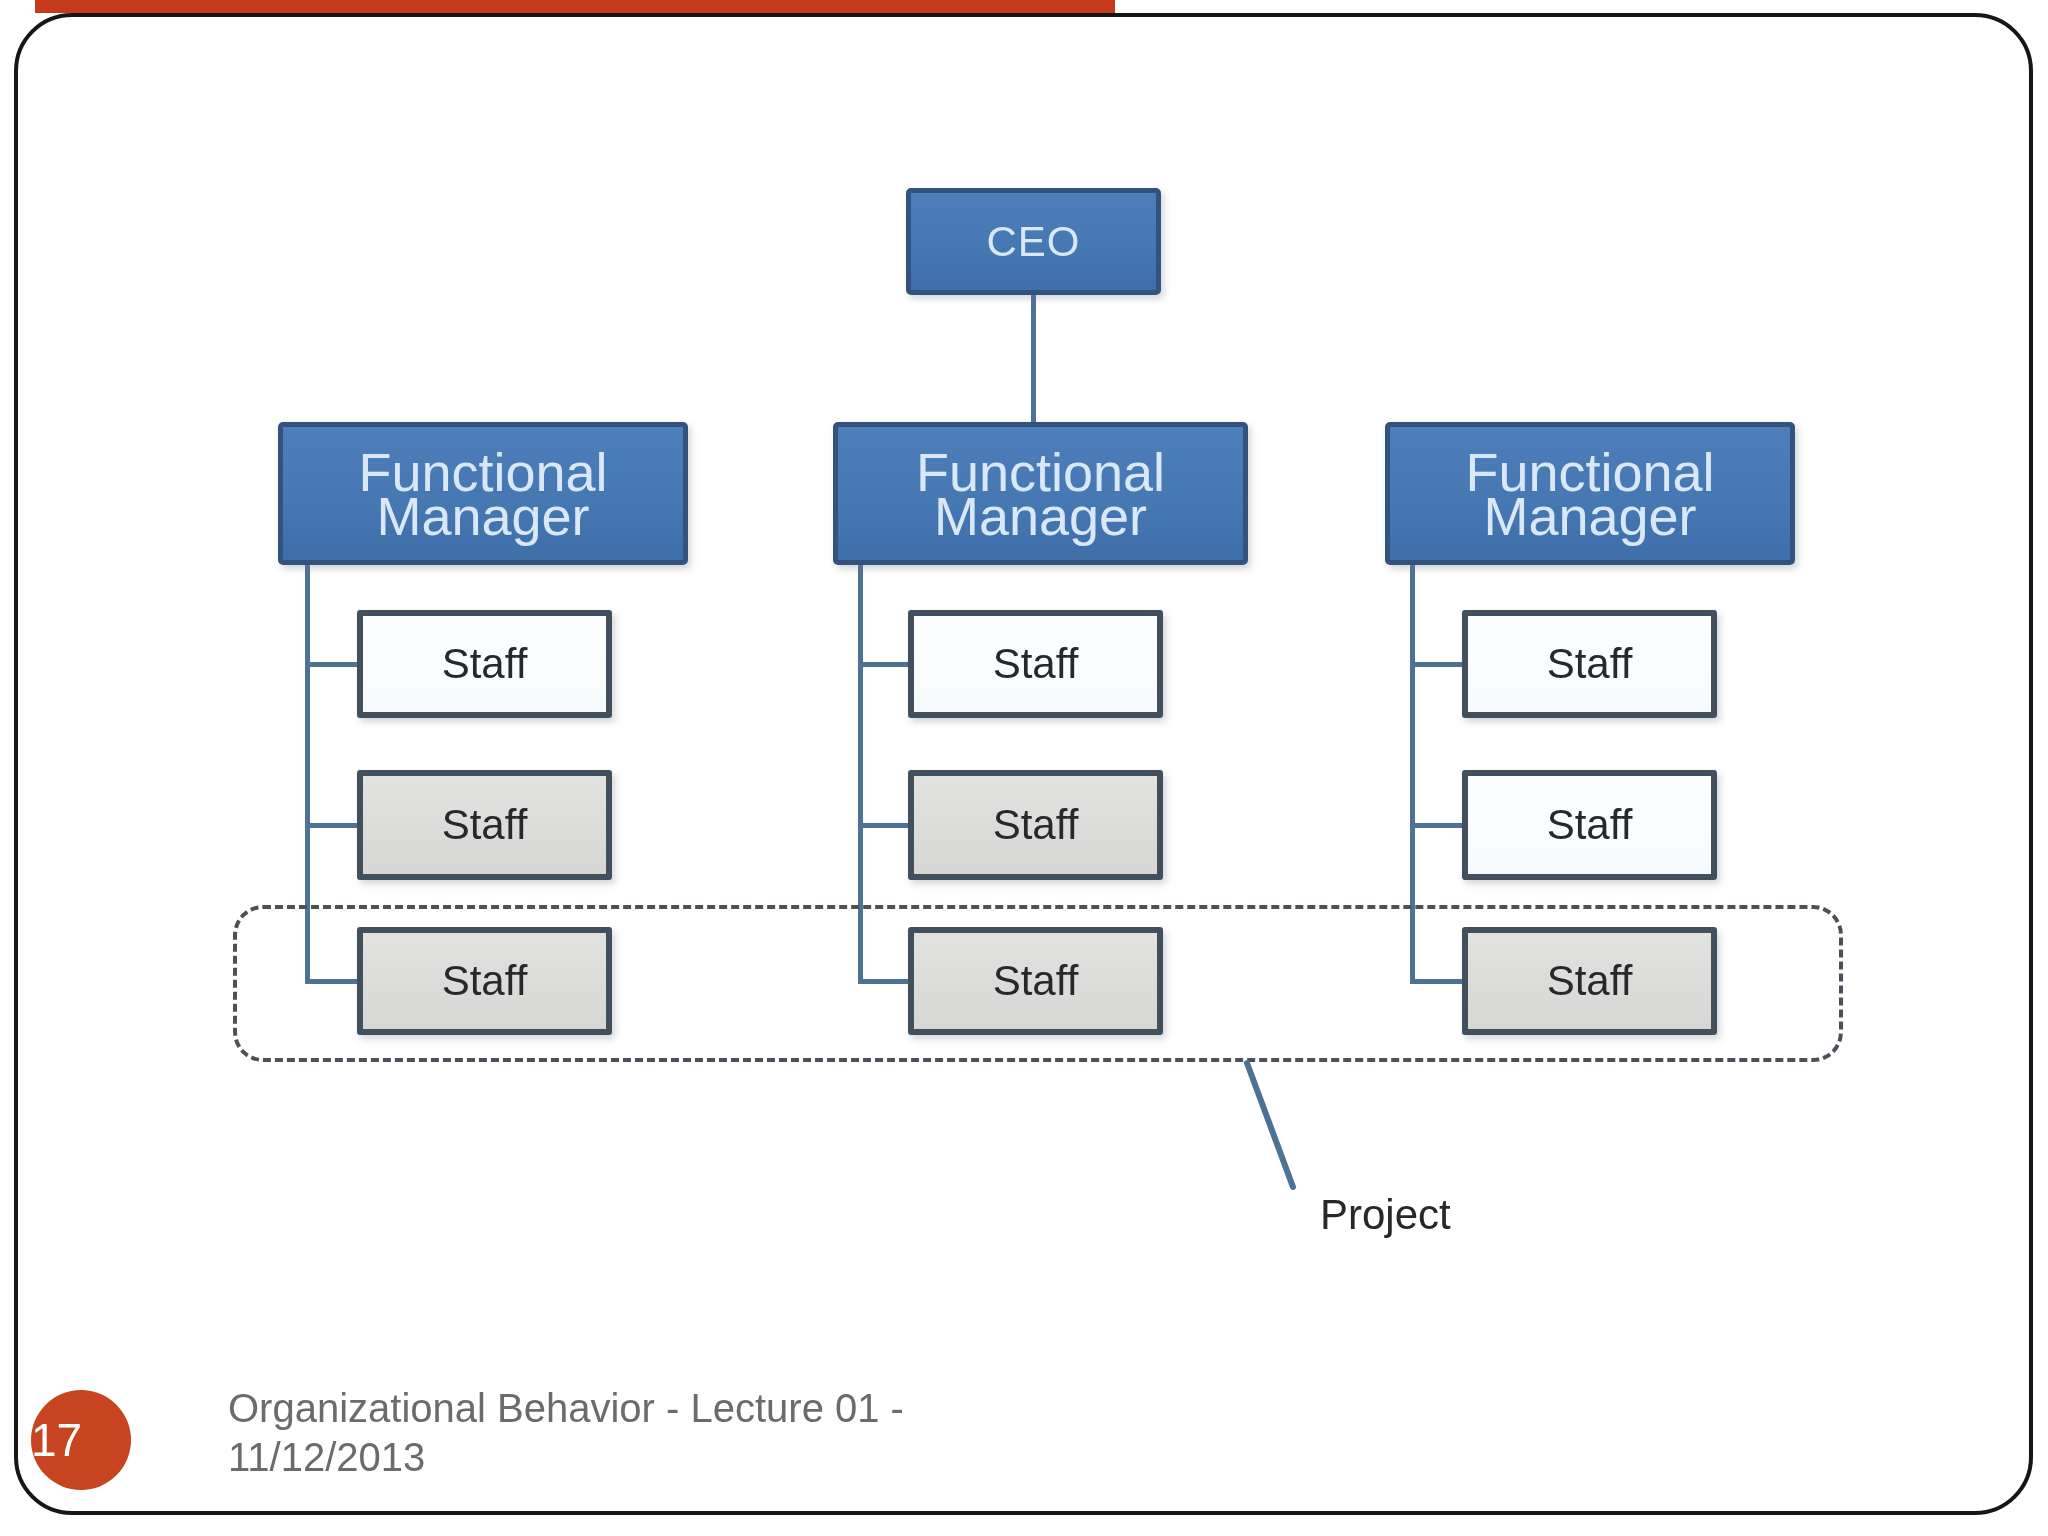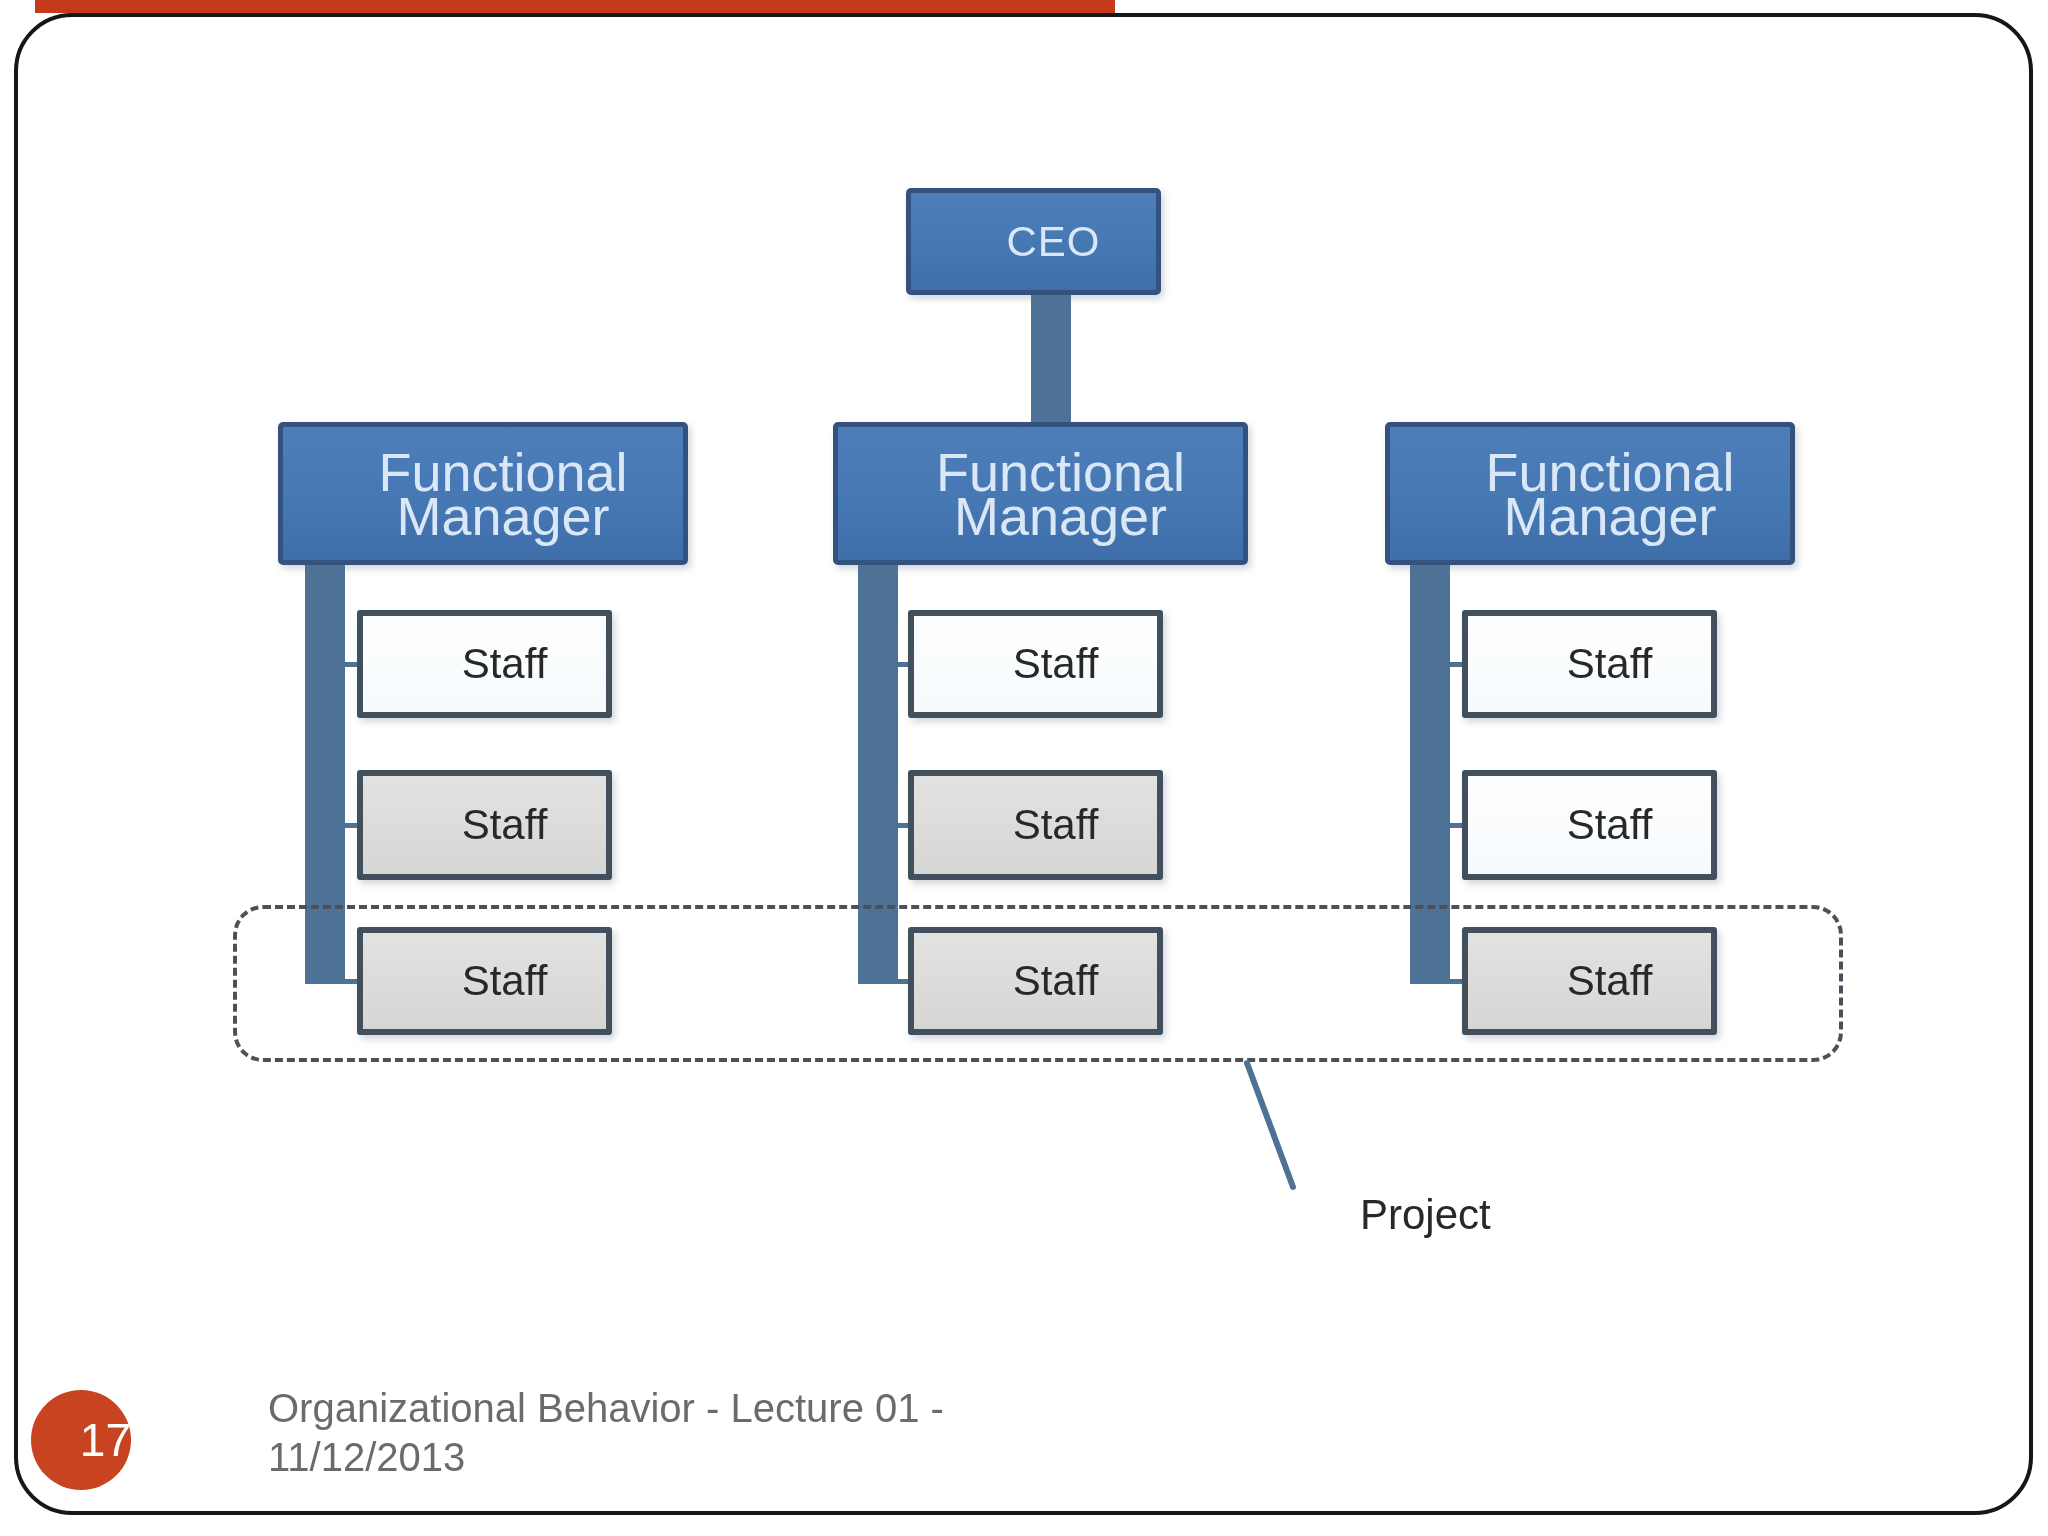--- a/index.html
+++ b/index.html
@@ -1,20 +1,20 @@
 <!DOCTYPE html>
 <html><head>
 <meta charset="utf-8">
 <style>
   html,body{margin:0;padding:0;background:#ffffff;}
   .page{
     position:relative;width:2048px;height:1536px;background:#ffffff;overflow:hidden;
     font-family:"Liberation Sans", sans-serif;
   }
-  .abs{position:absolute;box-sizing:border-box;padding-left:40px;}
+  .abs{position:absolute;box-sizing:border-box;}
   .top-accent{background:#c43a1a;}
   .frame{
     border:4px solid #161616;border-radius:58px;background:transparent;
   }
   .node{
     display:flex;align-items:center;justify-content:center;text-align:center;
     box-shadow:3px 4px 7px rgba(110,120,135,0.30);
   }
   .blue{
     background:linear-gradient(180deg,#4e7eba 0%,#4577b3 60%,#3f6ea9 100%);
@@ -32,21 +32,21 @@
   .conn{background:#4e7296;}
   .dashed-region{
     border:4px dashed #4a5158;border-radius:30px;background:transparent;
   }
   .annotation{
     color:#26282a;font-size:42px;line-height:53px;text-align:left;
   }
   .footer-text{color:#6b6b6b;font-size:40px;line-height:49px;}
   .page-badge{
     width:100px;height:100px;border-radius:50%;background:#c8431f;
-    display:flex;align-items:center;justify-content:flex-end;
+    display:flex;align-items:center;justify-content:flex-start;
     color:#ffffff;font-size:46px;
   }
   svg{position:absolute;left:0;top:0;}
 </style>
 </head>
 <body>
 
 <div class="page">
 
   <div class="abs top-accent" style="left:35px;top:0;width:1080px;height:13px;"></div>

